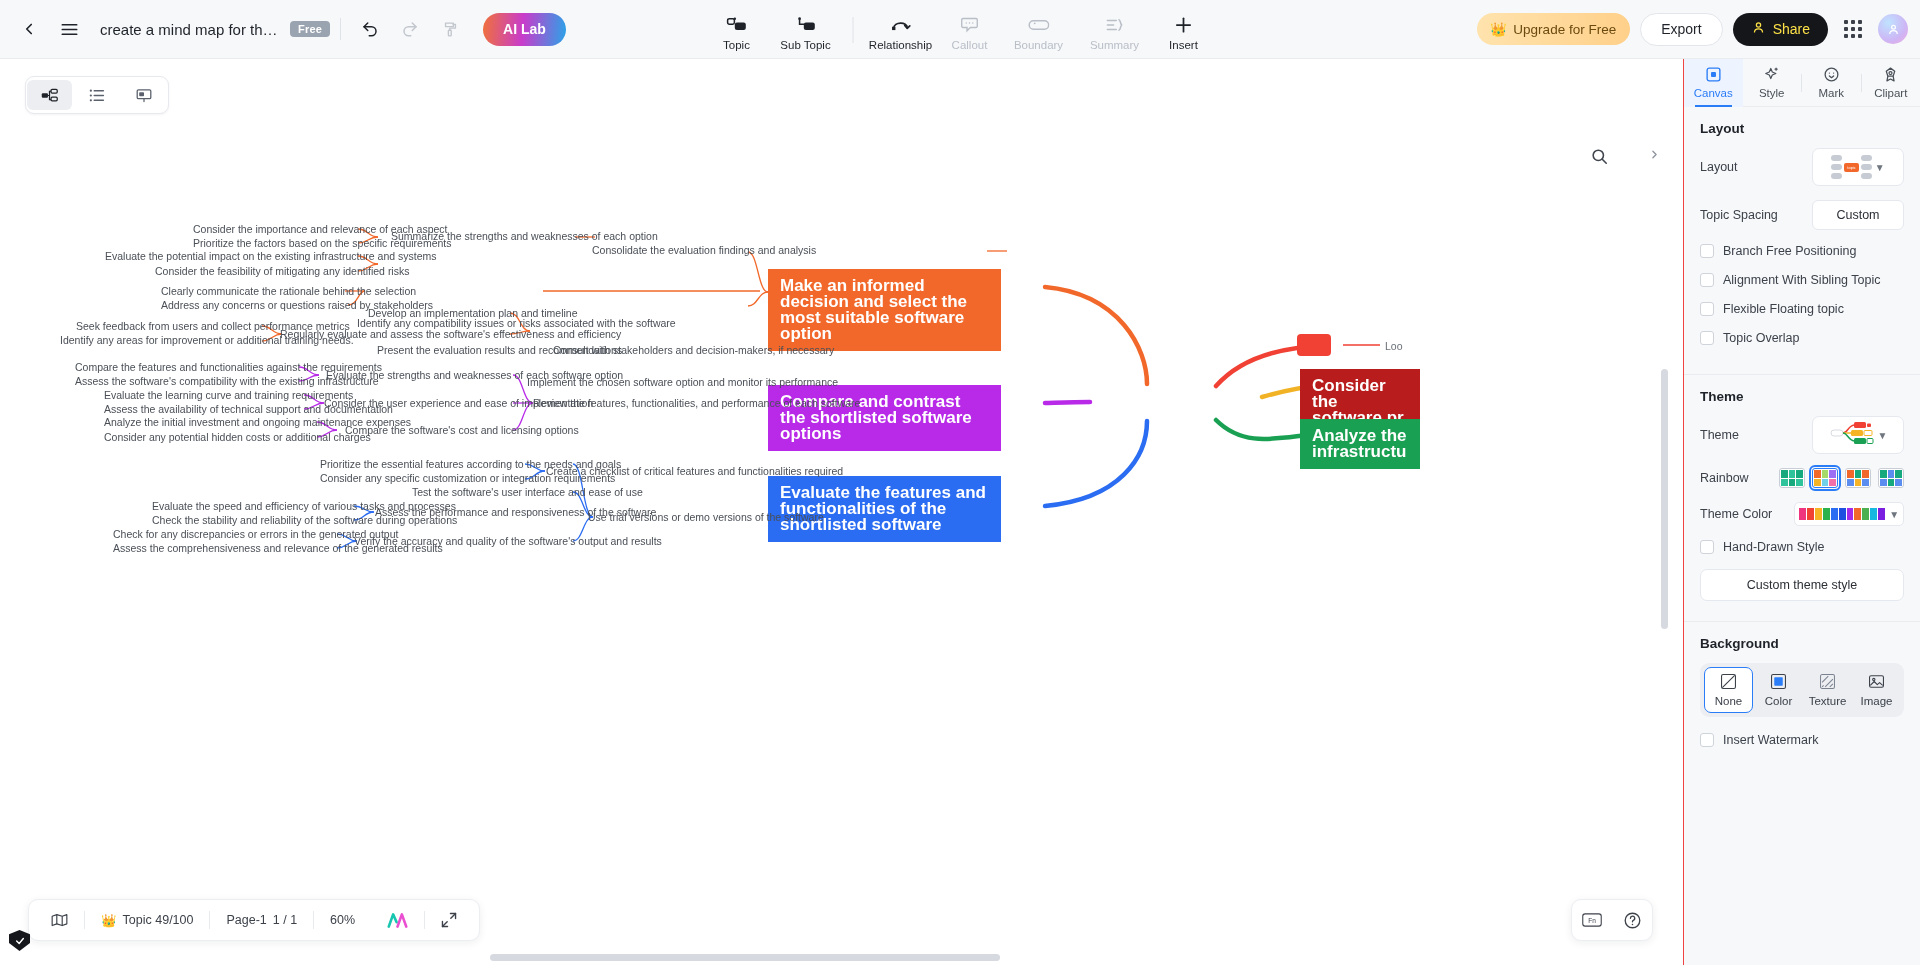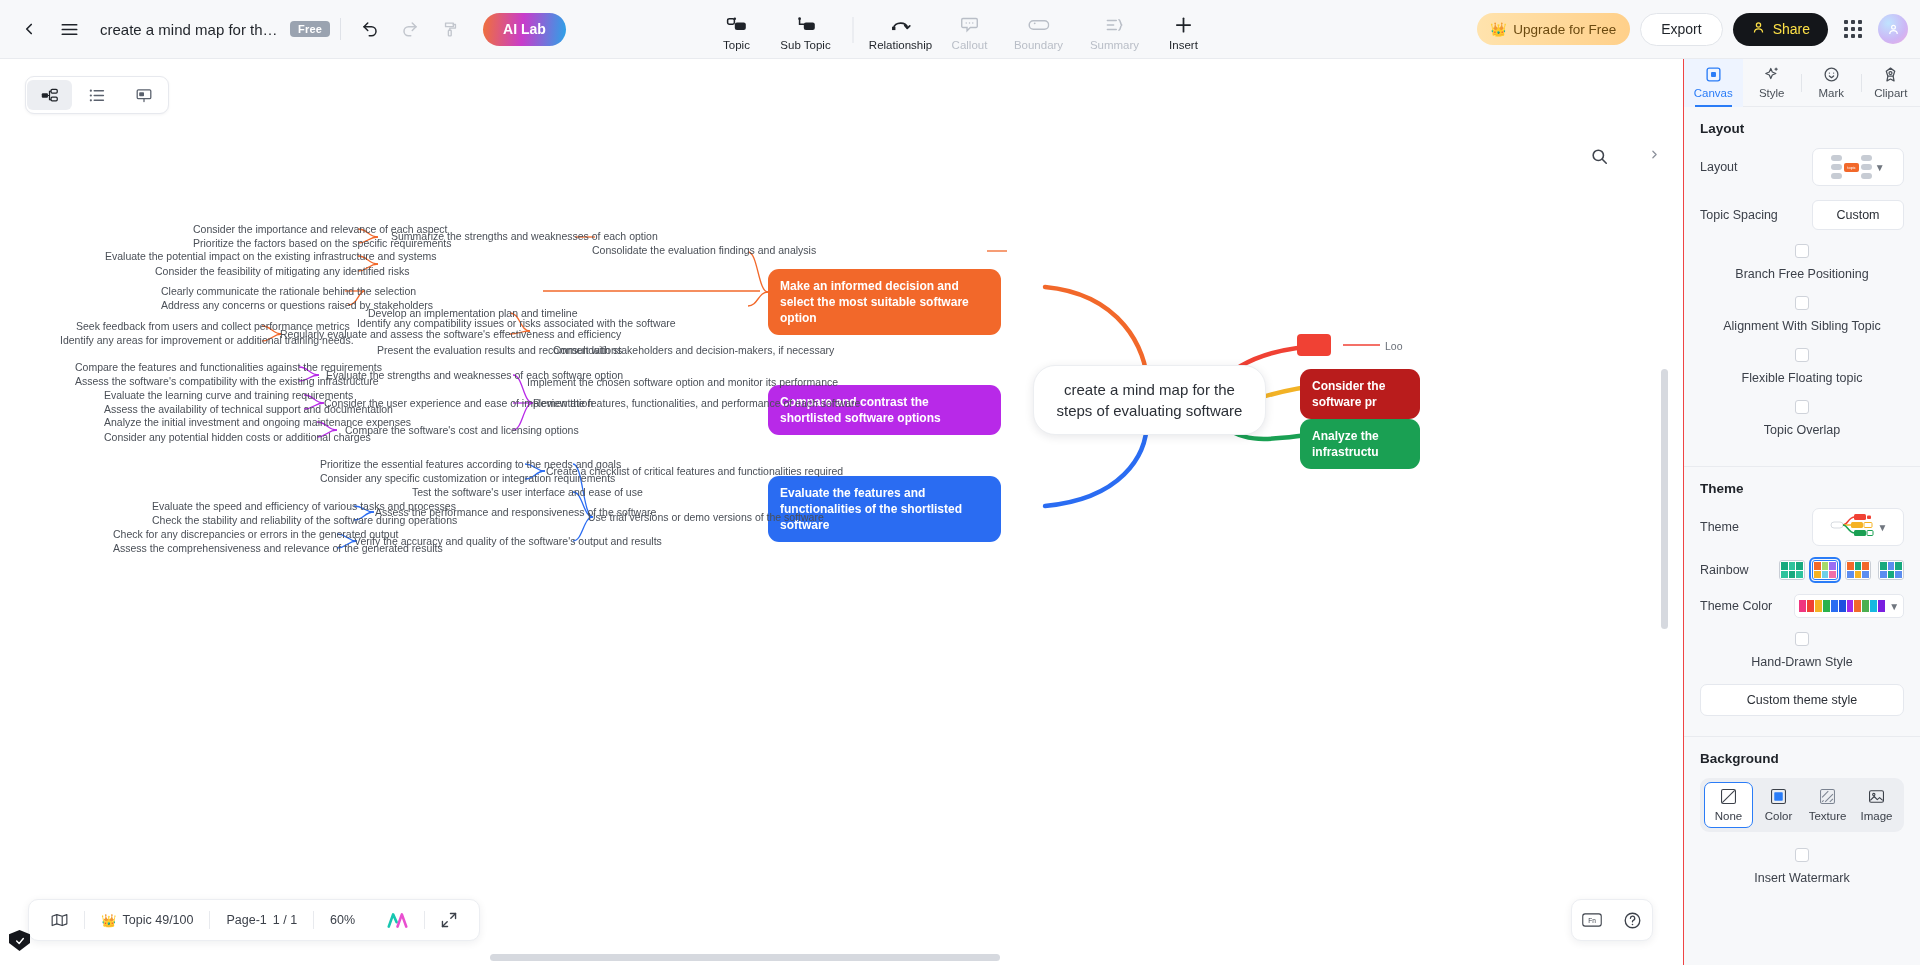--- a/index.html
+++ b/index.html
@@ -99,22 +99,22 @@
   }
   .panel-toggle {
     position: absolute; top: 80px; right: 8px; width: 18px; height: 30px;
     display: flex; align-items: center; justify-content: center; cursor: pointer; color: #8b919b;
   }
 
   
   .mm { position: absolute; inset: 0; }
   .mm svg.links { position: absolute; inset: 0; width: 1671px; height: 906px; overflow: visible; }
   .node-main {
-    position: absolute; color: #fff; font-size: 12px; font-weight: bold; line-height: 16px;
-    padding: 9px 12px; cursor: pointer; border-radius: 11px;
+    position: absolute; color: #fff; font-size: 17px; font-weight: bold; line-height: 16px;
+    padding: 9px 12px; cursor: pointer;
   }
   .node-center {
     position: absolute; background: #fff; border: 1px solid #eceef1; border-radius: 22px;
     box-shadow: 0 2px 10px rgba(18,24,38,.10);
     color: #2b2f36; font-size: 15px; line-height: 21px; text-align: center;
     padding: 13px 22px; cursor: pointer;
   }
   .leaf {
     position: absolute; font-size: 10.5px; color: #4a4f57; white-space: nowrap;
     line-height: 13px; cursor: pointer;
@@ -180,21 +180,21 @@
   .row-label { font-size: 12.5px; color: #3c414a; }
   .picker {
     width: 92px; height: 38px; background: #fff; border: 1px solid #e5e8ee; border-radius: 7px;
     display: flex; align-items: center; justify-content: center; gap: 3px; cursor: pointer;
   }
   .picker-wide {
     width: 92px; height: 30px; background: #fff; border: 1px solid #e5e8ee; border-radius: 6px;
     display: flex; align-items: center; justify-content: center; font-size: 12.5px; color: #2b2f36; cursor: pointer;
   }
   .caret { color: #70767f; font-size: 10px; }
-  .cbrow { display: flex; align-items: center; gap: 9px; margin-bottom: 15px; cursor: pointer; flex-direction: column; }
+  .cbrow { display: flex; align-items: center; gap: 9px; margin-bottom: 15px; cursor: pointer; }
   .cb { width: 14px; height: 14px; border: 1px solid #cfd3da; border-radius: 3px; background: #fff; flex: none; }
   .cb-label { font-size: 12.5px; color: #3c414a; }
   .divider { height: 1px; background: #e9ebef; margin: 4px 0 0 0; }
   .rainbow-row { display: flex; align-items: center; justify-content: space-between; margin-bottom: 14px; }
   .sw-group { display: flex; gap: 7px; }
   .sw {
     width: 26px; height: 20px; border-radius: 3px; border: 1px solid #c9ced6; cursor: pointer;
     display: grid; grid-template-columns: repeat(3,1fr); grid-template-rows: repeat(2,1fr); gap: 1px;
     padding: 1px; background: #fff;
   }
@@ -460,21 +460,20 @@
         <path d="M573 433 C583 433 583 458 593 458" stroke="#2a6cf2" stroke-width="1.3" fill="none"></path>
         <path d="M573 482 C583 482 583 458 593 458" stroke="#2a6cf2" stroke-width="1.3" fill="none"></path>
         <path d="M525 405 C535 405 535 412 545 412" stroke="#2a6cf2" stroke-width="1.3" fill="none"></path>
         <path d="M525 420 C535 420 535 412 545 412" stroke="#2a6cf2" stroke-width="1.3" fill="none"></path>
         <path d="M354 447 C364 447 364 453 374 453" stroke="#2a6cf2" stroke-width="1.3" fill="none"></path>
         <path d="M354 461 C364 461 364 453 374 453" stroke="#2a6cf2" stroke-width="1.3" fill="none"></path>
         <path d="M337 475 C347 475 347 482 357 482" stroke="#2a6cf2" stroke-width="1.3" fill="none"></path>
         <path d="M337 489 C347 489 347 482 357 482" stroke="#2a6cf2" stroke-width="1.3" fill="none"></path>
       </svg>
 
-      <div class="node-center" style="left:1033px; top:306px; width:233px;">create a mind map for the steps of evaluating software</div>
 
       <div class="node-main" style="left:768px; top:210px; width:233px; background:#f2682a;">Make an informed decision and select the most suitable software option</div>
       <div class="node-main" style="left:768px; top:326px; width:233px; background:#b829e8;">Compare and contrast the shortlisted software options</div>
       <div class="node-main" style="left:768px; top:417px; width:233px; background:#2a6cf2;">Evaluate the features and functionalities of the shortlisted software</div>
       <div class="node-main" style="left:1300px; top:310px; width:120px; background:#b91c1c; overflow:hidden;">Consider the software pr</div>
       <div class="node-main" style="left:1300px; top:360px; width:120px; background:#1aa053; overflow:hidden;">Analyze the infrastructu</div>
       <div class="chip" style="left:1297px; top:275px;"></div>
       <div class="leaf" style="left:1385px; top:281px; color:#6b7079;">Loo</div>
 
       <div class="leaf" style="left:391px; top:171px;">Summarize the strengths and weaknesses of each option</div>

